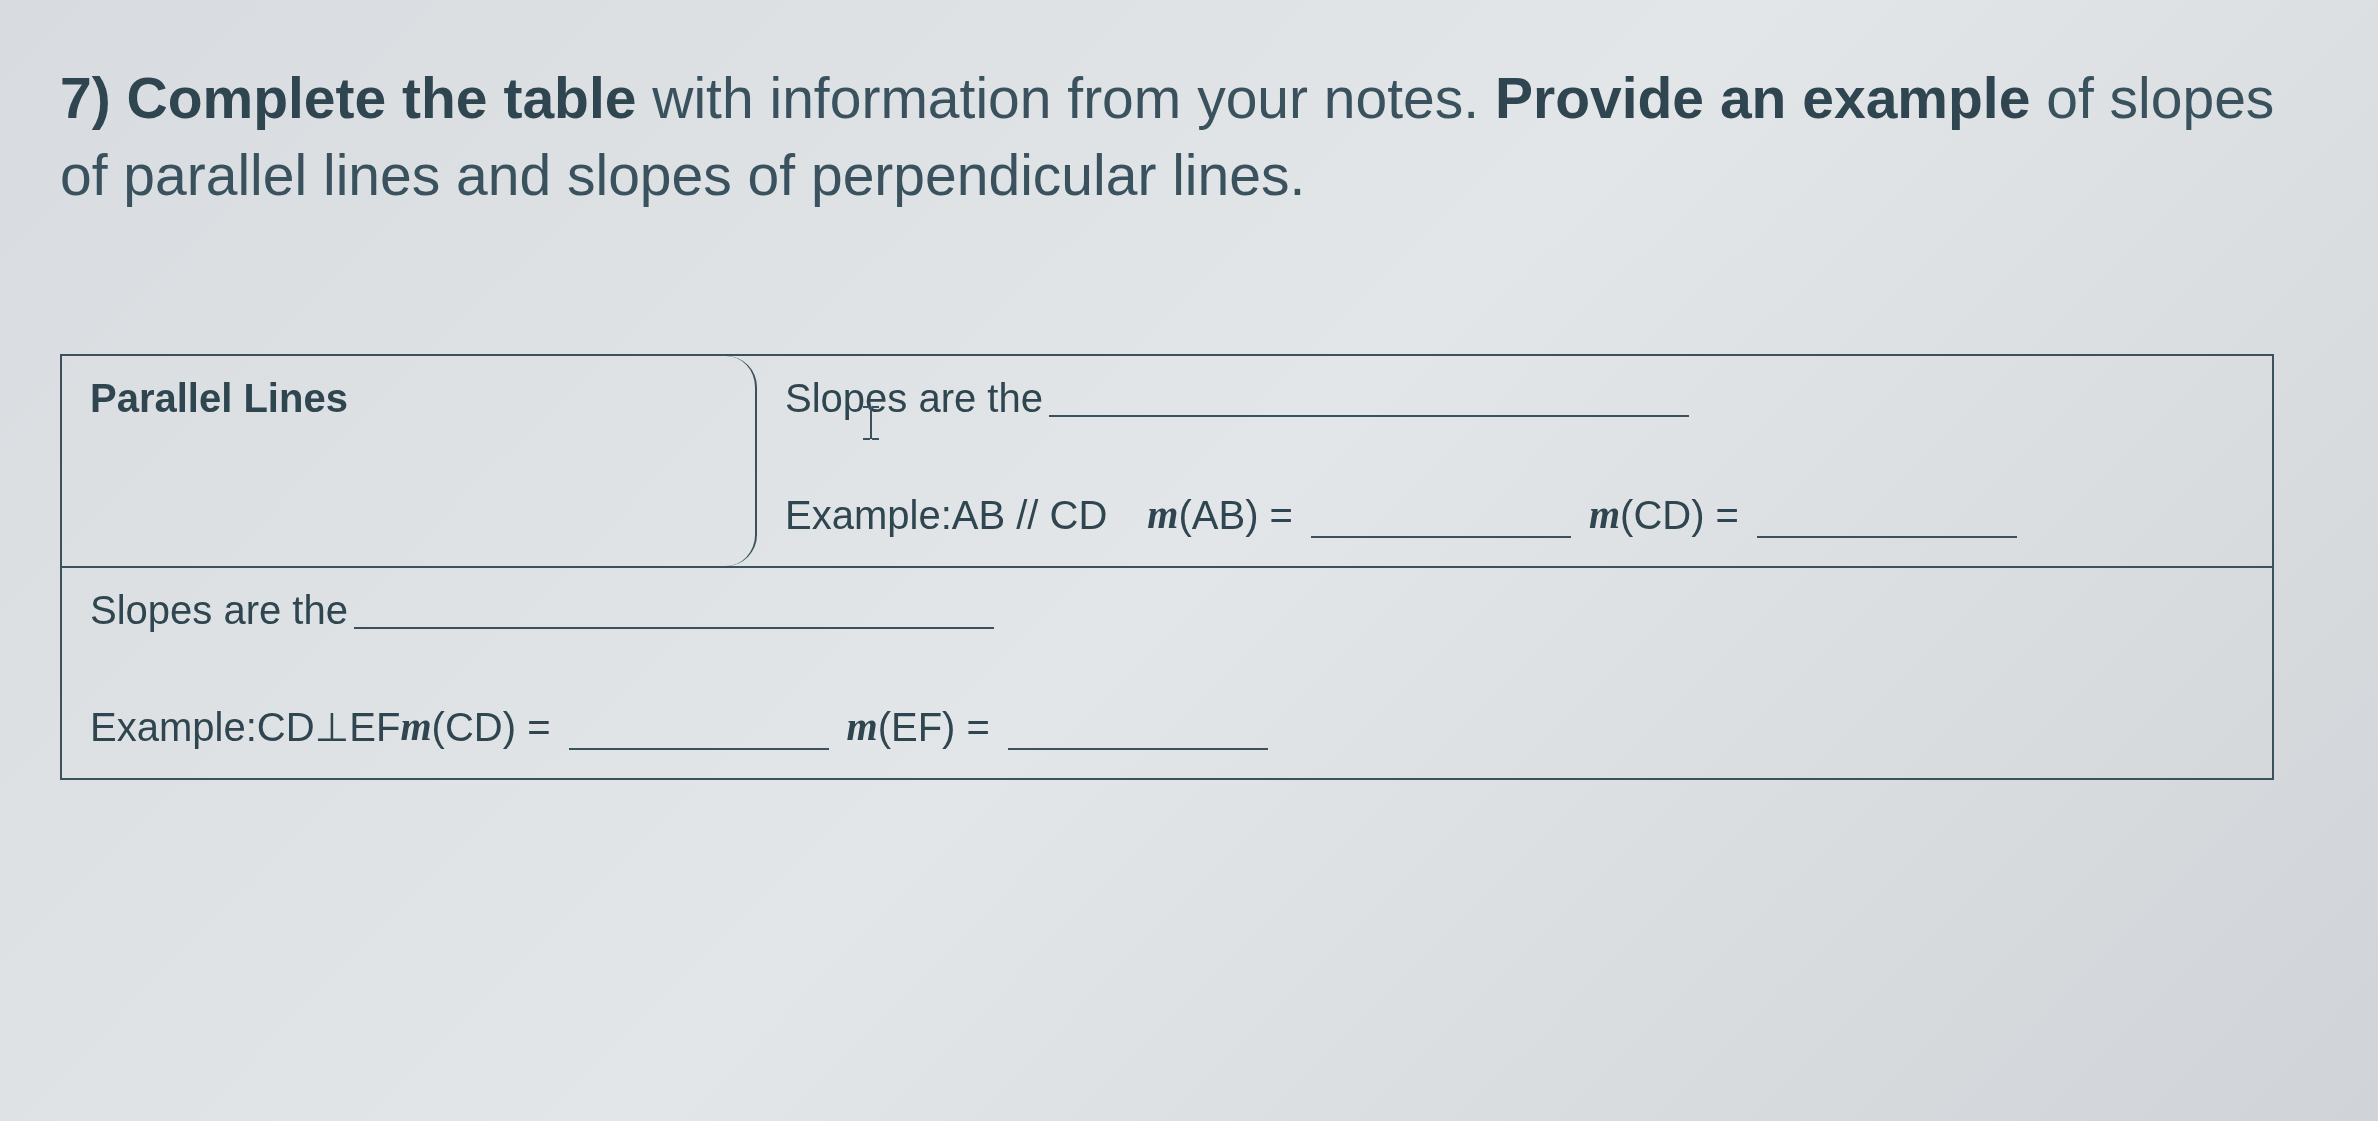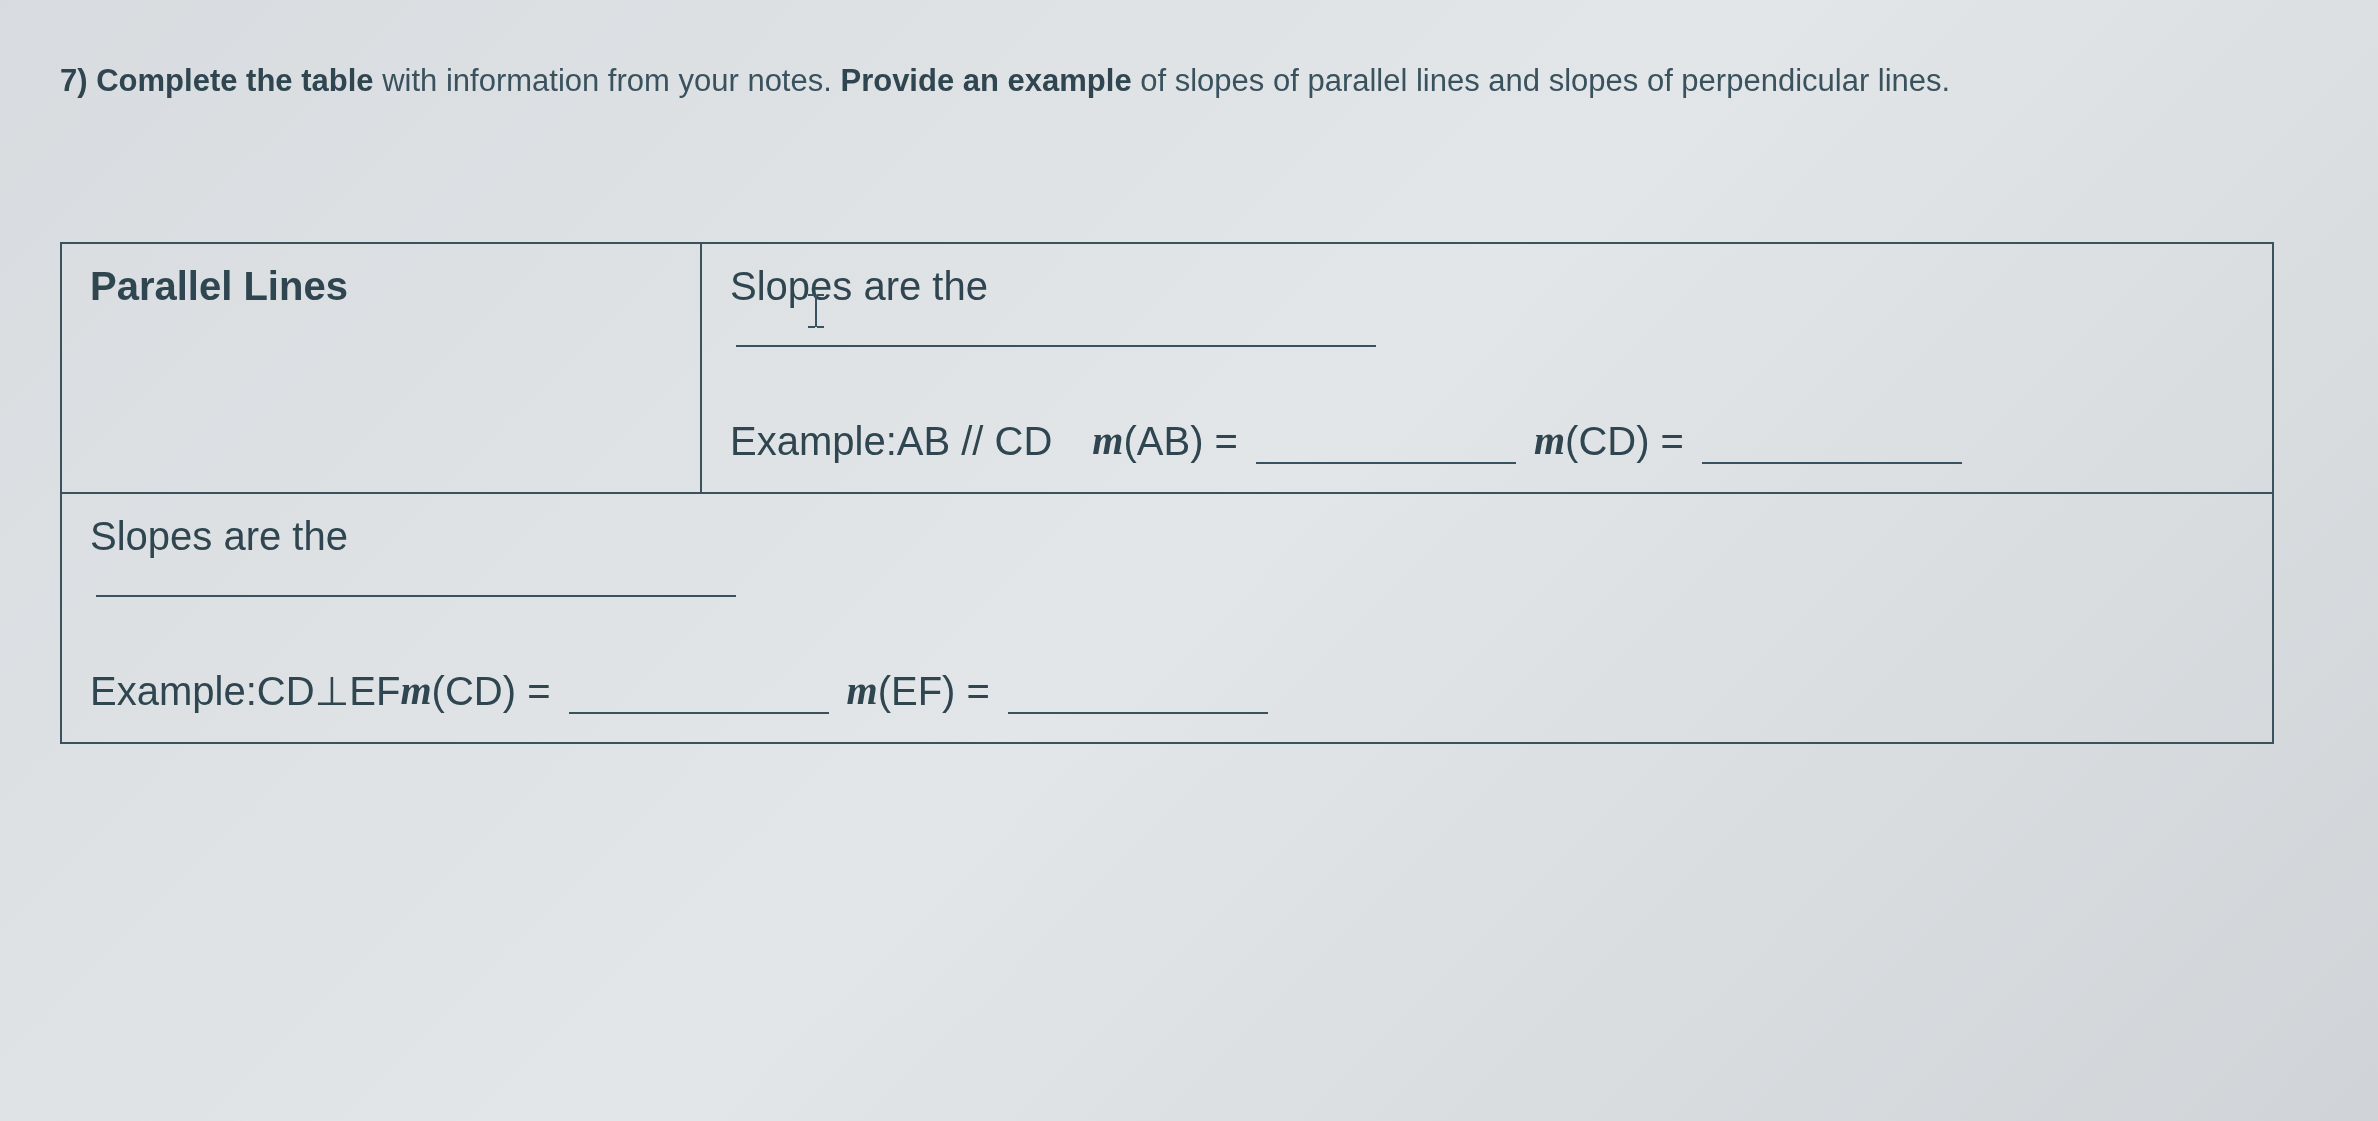--- a/index.html
+++ b/index.html
@@ -9,21 +9,21 @@
     height: 1121px;
     background: linear-gradient(135deg, #d8dce0 0%, #e2e6e8 50%, #d0d4d8 100%);
     font-family: "Segoe UI", Arial, sans-serif;
     color: #3a4a52;
     overflow: hidden;
   }
   .page {
     padding: 60px 60px 40px 60px;
   }
   .question {
-    font-size: 31px;
+    font-size: 57px;
     line-height: 1.35;
     color: #3a525e;
     margin-bottom: 140px;
   }
   .question .bold {
     font-weight: 700;
     color: #2f4650;
   }
   .tbl {
     border: 2px solid #3a525e;
@@ -31,41 +31,41 @@
     border-collapse: collapse;
   }
   .row {
     display: flex;
     border-bottom: 2px solid #3a525e;
   }
   .row:last-child {
     border-bottom: none;
   }
   .cell-left {
-    width: 640px;
+    width: 695px;
     border-right: 2px solid #3a525e;
     padding: 20px 28px;
     font-size: 40px;
     font-weight: 700;
     color: #2f4650;
     box-sizing: border-box;
+    border-radius: 31px;
   }
   .cell-right {
     flex: 1;
     padding: 20px 28px 28px 28px;
     font-size: 40px;
     color: #2f4650;
     box-sizing: border-box;
   }
   .line1 {
     margin-bottom: 70px;
     display: flex;
-    align-items: flex-start;
+    align-items: center;
     flex-wrap: wrap;
-    flex-direction: column;
   }
   .line2 {
     display: flex;
     align-items: flex-end;
     flex-wrap: wrap;
   }
   .blank {
     display: inline-block;
     border-bottom: 2px solid #3a525e;
     height: 36px;

